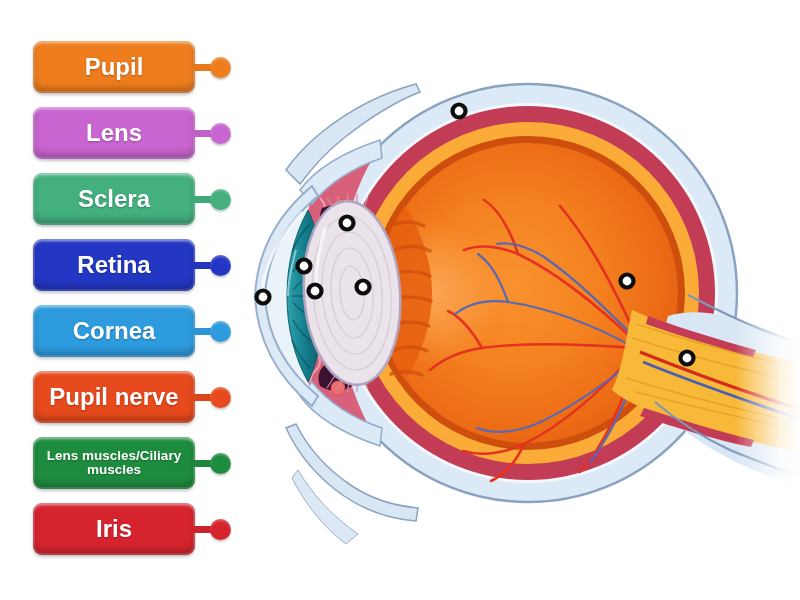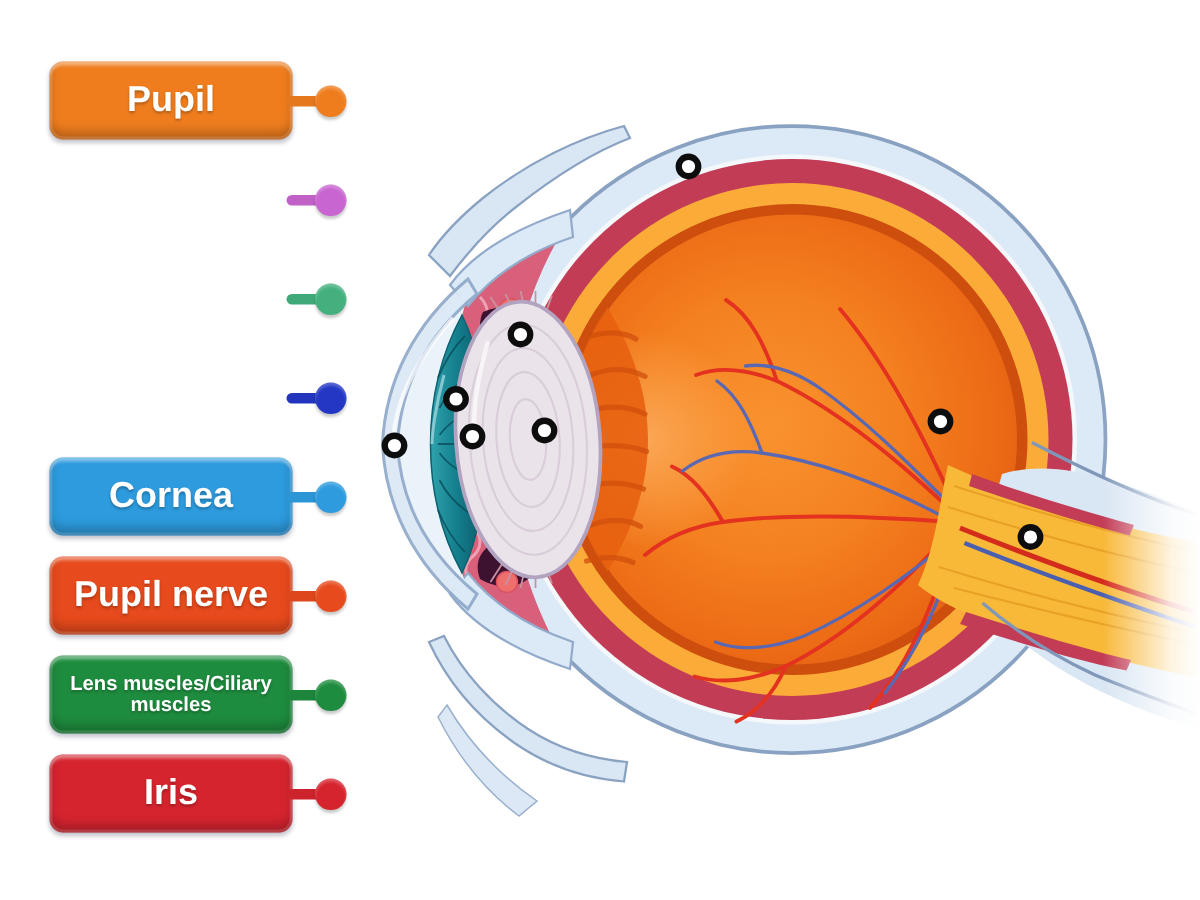--- a/index.html
+++ b/index.html
@@ -214,30 +214,33 @@
 
   <div class="label-col">
 
     <div class="label-row" style="top: 41px; --c: #EF7D1E;">
       <button class="label-box">Pupil</button>
       <span class="stem"></span>
       <span class="conn-dot"></span>
     </div>
 
     <div class="label-row" style="top: 107px; --c: #C865D0;">
+      <button class="label-box">Lens</button>
       <span class="stem"></span>
       <span class="conn-dot"></span>
     </div>
 
     <div class="label-row" style="top: 173px; --c: #43B07E;">
+      <button class="label-box">Sclera</button>
       <span class="stem"></span>
       <span class="conn-dot"></span>
     </div>
 
     <div class="label-row" style="top: 239px; --c: #2337C4;">
+      <button class="label-box">Retina</button>
       <span class="stem"></span>
       <span class="conn-dot"></span>
     </div>
 
     <div class="label-row" style="top: 305px; --c: #2D9BDE;">
       <button class="label-box">Cornea</button>
       <span class="stem"></span>
       <span class="conn-dot"></span>
     </div>
 

